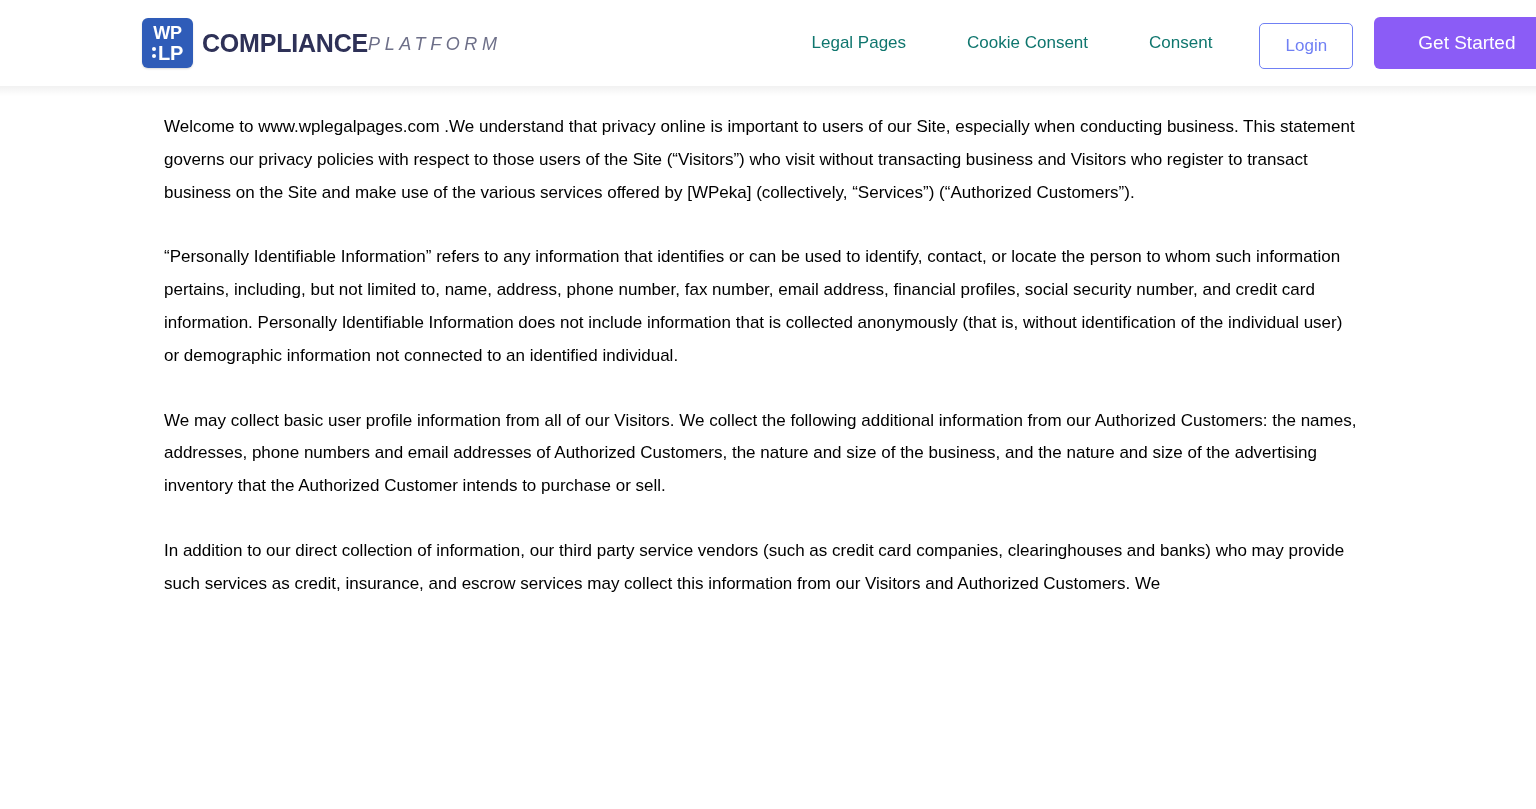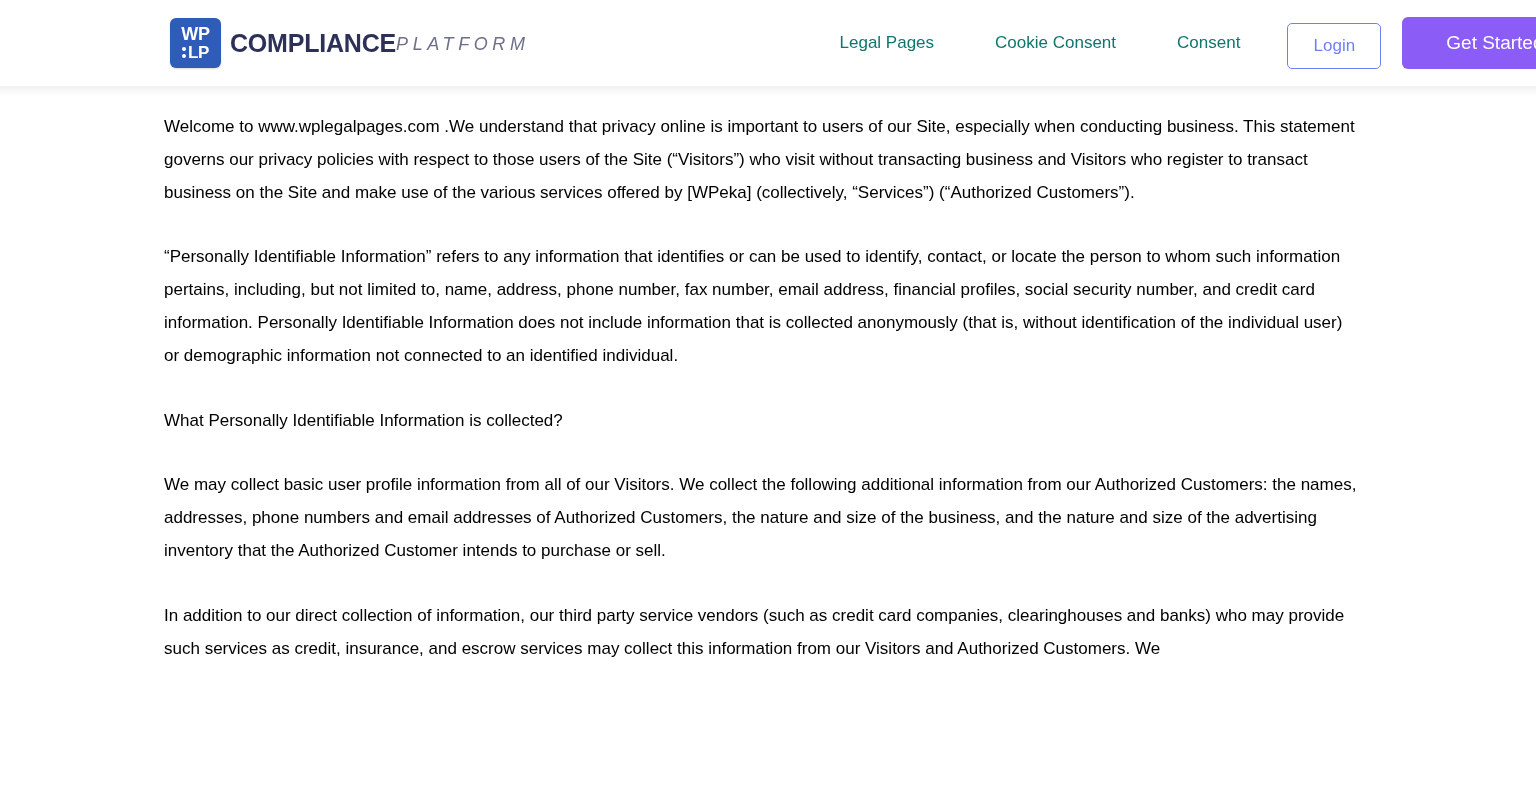--- a/index.html
+++ b/index.html
@@ -33,21 +33,20 @@
     background: linear-gradient(to bottom, rgba(0,0,0,0.055), rgba(0,0,0,0));
     pointer-events: none;
   }
 
   .header-inner {
     width: 1372px;
     padding: 0 116px 0 142px;
     display: flex;
     align-items: center;
     justify-content: space-between;
-    margin-left: 28px;
   }
 
   
   .brand {
     display: flex;
     align-items: center;
     gap: 9px;
     text-decoration: none;
   }
   .brand-mark {
@@ -84,21 +83,21 @@
   .brand-mark .mark-dots i {
     display: block;
     width: 4px;
     height: 4px;
     border-radius: 50%;
     background: #ffffff;
   }
   .brand-mark .mark-bottom span {
     color: #ffffff;
     font-weight: 700;
-    font-size: 17px;
+    font-size: 20px;
     letter-spacing: -0.3px;
   }
   .brand-words {
     display: flex;
     flex-direction: row;
     justify-content: center;
     line-height: 1;
   }
   .brand-words .word-top {
     color: #2e3157;
@@ -227,16 +226,15 @@
       <a class="btn-get-started" href="#">Get Started</a>
     </div>
 
   </div>
 </header>
 
 <main class="page-body">
 
   <p class="policy-paragraph">Welcome to www.wplegalpages.com .We understand that privacy online is important to users of our Site, especially when conducting business. This statement governs our privacy policies with respect to those users of the Site (“Visitors”) who visit without transacting business and Visitors who register to transact business on the Site and make use of the various services offered by [WPeka] (collectively, “Services”) (“Authorized Customers”).</p>
   <p class="policy-paragraph gap-large">“Personally Identifiable Information” refers to any information that identifies or can be used to identify, contact, or locate the person to whom such information pertains, including, but not limited to, name, address, phone number, fax number, email address, financial profiles, social security number, and credit card information. Personally Identifiable Information does not include information that is collected anonymously (that is, without identification of the individual user) or demographic information not connected to an identified individual.</p>
-  <p class="policy-paragraph gap-large">What Personally Identifiable Information is collected?</p>
   <p class="policy-paragraph gap-large">We may collect basic user profile information from all of our Visitors. We collect the following additional information from our Authorized Customers: the names, addresses, phone numbers and email addresses of Authorized Customers, the nature and size of the business, and the nature and size of the advertising inventory that the Authorized Customer intends to purchase or sell.</p>
   <p class="policy-paragraph gap-large">In addition to our direct collection of information, our third party service vendors (such as credit card companies, clearinghouses and banks) who may provide such services as credit, insurance, and escrow services may collect this information from our Visitors and Authorized Customers. We</p>
 </main>
 
 </body></html>

